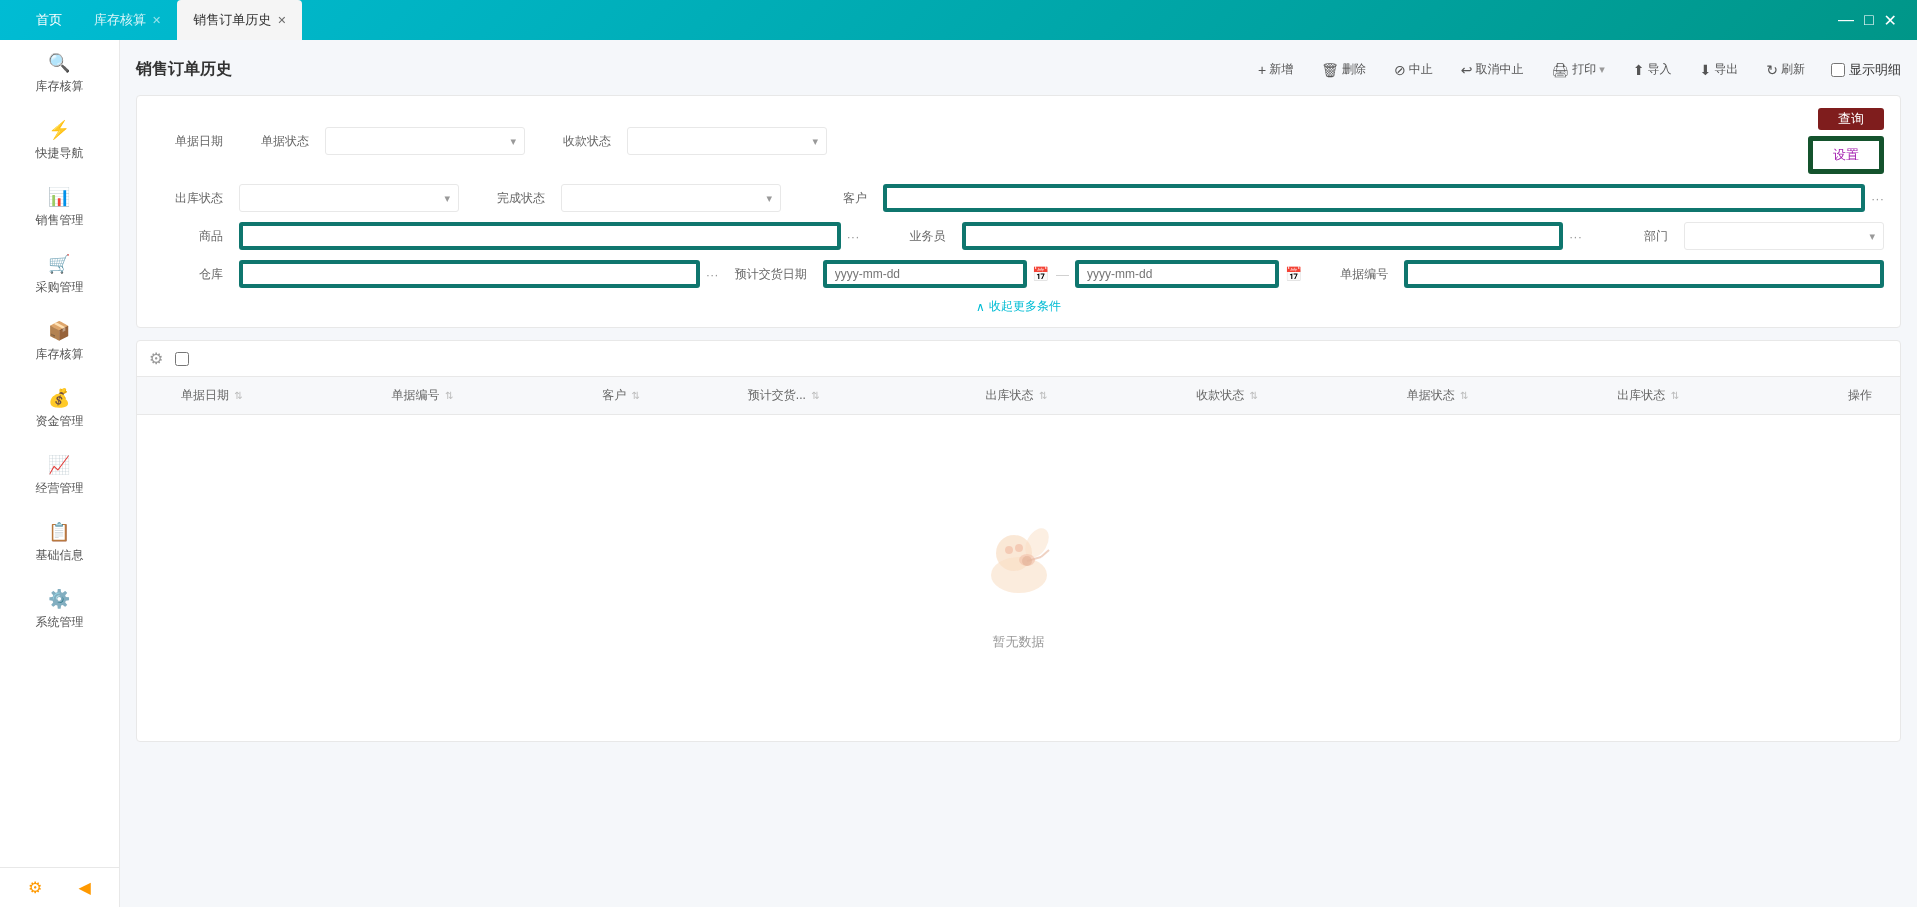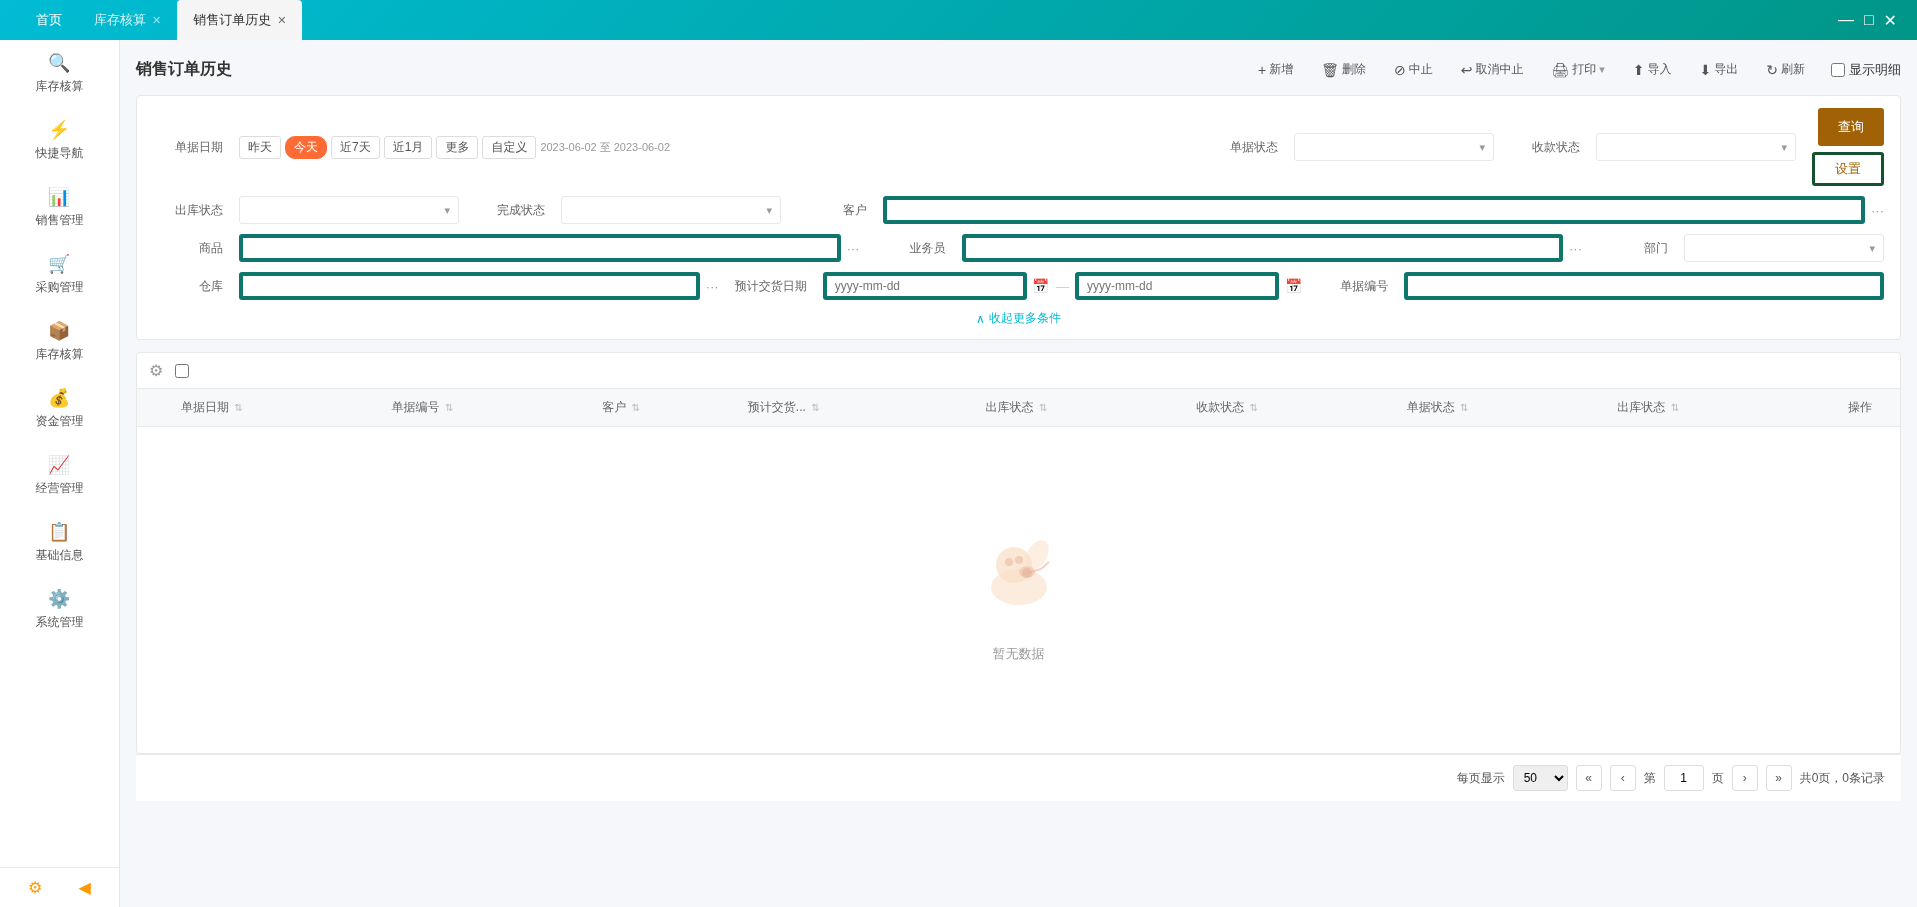--- a/index.html
+++ b/index.html
@@ -67,22 +67,22 @@
     
     .empty-state { display: flex; flex-direction: column; align-items: center; justify-content: center; padding: 80px 0; }
     .empty-text { color: #999; font-size: 13px; }
 
     
     .pagination { display: flex; align-items: center; justify-content: flex-end; padding: 10px 16px; background: white; border-top: 1px solid #e8e8e8; gap: 8px; font-size: 12px; color: #555; }
     .pagination-select { height: 26px; border: 1px solid #ddd; border-radius: 3px; padding: 0 6px; font-size: 12px; }
     .pagination-btn { width: 26px; height: 26px; border: 1px solid #ddd; border-radius: 3px; background: white; cursor: pointer; display: flex; align-items: center; justify-content: center; font-size: 12px; color: #555; }
     .pagination-btn:disabled { color: #ccc; cursor: default; }
     .pagination-input { width: 40px; height: 26px; border: 1px solid #ddd; border-radius: 3px; text-align: center; font-size: 12px; }
-    .query-btn { background: #a16207; color: white; border: none; padding: 10px 20px; border-radius: 3px; cursor: pointer; font-size: 13px; }
-    .set-btn { background: white; color: #a16207; border: 3px solid #14532d; padding: 5px 20px; border-radius: 3px; cursor: pointer; font-size: 13px; display: block; margin-top: 6px; }
+    .query-btn { background: #7f1d1d; color: white; border: none; padding: 2px 20px; border-radius: 3px; cursor: pointer; font-size: 13px; }
+    .set-btn { background: white; color: #a21caf; border: 5px solid #14532d; padding: 5px 20px; border-radius: 3px; cursor: pointer; font-size: 13px; display: block; margin-top: 6px; }
     .query-set-group { display: flex; flex-direction: column; align-items: flex-end; margin-left: auto; }
 
     .chevron-icon { font-size: 11px; color: #999; }
   </style>
 </head>
 <body>
 
 <div class="top-bar">
   <div class="tab-item home">
     <span>首页</span>
@@ -190,29 +190,20 @@
           <input type="checkbox" class="checkbox-sm" style="">
           <span>显示明细</span>
         </div>
       </div>
     </div>
 
     <div class="filter-area">
 
       <div class="filter-row">
         <span class="filter-label">单据日期</span>
-        <div class="date-filter-group">
-          <button class="date-quick-btn">昨天</button>
-          <button class="date-quick-btn active">今天</button>
-          <button class="date-quick-btn">近7天</button>
-          <button class="date-quick-btn">近1月</button>
-          <button class="date-quick-btn">更多</button>
-          <button class="date-quick-btn">自定义</button>
-          <span class="date-range-text">2023-06-02 至 2023-06-02</span>
-        </div>
 
         <span class="filter-label">单据状态</span>
         <div class="filter-select" style="min-width:160px; max-width:200px;">
           <span></span>
           <span class="chevron-icon">▾</span>
         </div>
 
         <span class="filter-label">收款状态</span>
         <div class="filter-select" style="min-width:160px; max-width:200px;">
           <span></span>
@@ -358,31 +349,15 @@
                   </svg>
                 </div>
                 <span class="empty-text">暂无数据</span>
               </div>
             </td>
           </tr>
         </tbody>
       </table>
     </div>
 
-    <div class="pagination">
-      <span>每页显示</span>
-      <select class="pagination-select">
-        <option>50</option>
-        <option>20</option>
-        <option>100</option>
-      </select>
-      <button class="pagination-btn">«</button>
-      <button class="pagination-btn">‹</button>
-      <span>第</span>
-      <input type="text" class="pagination-input" value="1" style="">
-      <span>页</span>
-      <button class="pagination-btn">›</button>
-      <button class="pagination-btn">»</button>
-      <span>共0页，0条记录</span>
-    </div>
 
   </div>
 </div>
 
 </body></html>

